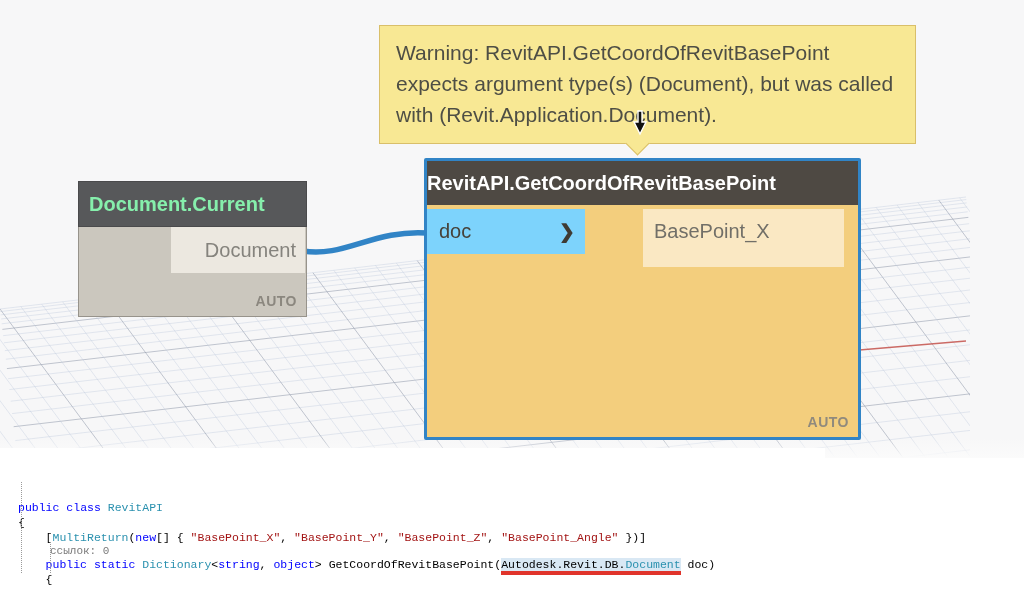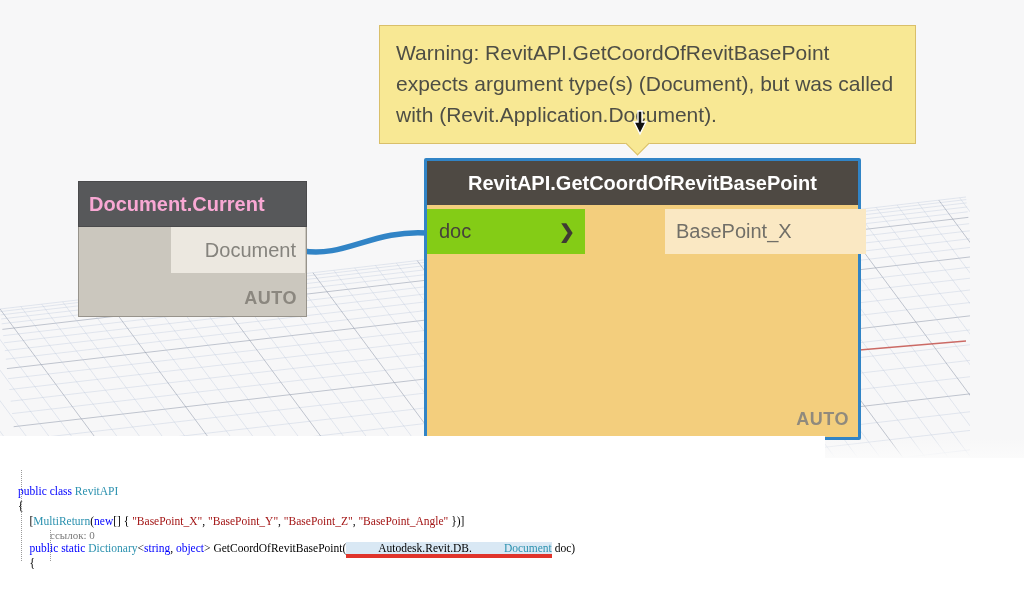--- a/index.html
+++ b/index.html
@@ -11,65 +11,65 @@
     background:#f7f7f8; overflow:hidden; }
   .gridwrap { position:absolute; left:0; top:0; width:970px; height:458px; overflow:hidden; }
   .grid-fade { position:absolute; left:0; top:438px; width:1024px; height:20px;
     background:linear-gradient(rgba(247,247,248,0), #fbfbfb); }
 
   .wire-svg { position:absolute; left:0; top:0; width:1024px; height:458px; }
 
   
   .node-doc { position:absolute; left:78px; top:181px; width:229px; height:136px; }
   .node-doc .hdr { height:46px; background:#57585a; border:1px solid #4a4a4c;
-    color:#f9a8d4; font-size:20px; font-weight:bold; line-height:44px; padding-left:10px; }
+    color:#86efac; font-size:20px; font-weight:bold; line-height:44px; padding-left:10px; }
   .node-doc .body { position:relative; height:90px; background:#cbc7be;
     border:1px solid #97938b; border-top:none; }
   .node-doc .outport { position:absolute; right:1px; top:0; width:134px; height:46px;
     background:#ece8e0; color:#85837d; font-size:20px; line-height:46px;
     text-align:right; padding-right:9px; }
-  .lacing { position:absolute; right:9px; bottom:7px; font-size:18px; font-weight:bold;
+  .lacing { position:absolute; right:9px; bottom:7px; font-size:14px; font-weight:bold;
     color:#8b877f; letter-spacing:0.5px; }
 
   
   .node-api { position:absolute; left:424px; top:158px; width:437px; height:282px;
     border:3px solid #3184c6; border-radius:2px; background:#f3ce7d; }
   .node-api .hdr { height:44px; background:#4e4943; color:#fff; font-size:20px;
-    font-weight:bold; line-height:44px; text-align:center; }
+    font-weight:bold; line-height:44px; }
   .node-api .body { position:relative; height:232px; }
   .node-api .inport { position:absolute; left:0; top:4px; width:158px; height:45px;
-    background:#84cc16; color:#46423a; font-size:20px; line-height:45px; padding-left:12px; }
+    background:#7dd3fc; color:#46423a; font-size:20px; line-height:45px; padding-left:12px; }
   .node-api .inport .chev { position:absolute; right:10px; top:0; font-size:19px;
     font-weight:bold; color:#3f3b33; }
-  .node-api .outport { position:absolute; left:238px; width:201px; height:45px;
+  .node-api .outport { position:absolute; left:216px; width:201px; height:58px;
     background:#fae8c3; color:#716f68; font-size:20px; line-height:45px; padding-left:11px; }
   .node-api .lacing { color:#908a7d; }
 
   
   .warn { position:absolute; left:379px; top:25px; width:537px;
     background:#f8e894; border:1px solid #d9bf6a; padding:11px 16px 13px 16px;
     color:#4e4e45; font-size:21px; line-height:31px; }
   .warn .pointer { position:absolute; bottom:-9px; left:249px; width:17px; height:17px;
     background:#f8e894; border-right:1px solid #d9bf6a; border-bottom:1px solid #d9bf6a;
     transform:rotate(45deg); }
 
   .cursor-arrow { position:absolute; left:631px; top:110px; width:18px; height:26px; }
 
   
-  .code { position:absolute; left:0; top:436px; width:825px; height:137px;
+  .code { position:absolute; left:0; top:448px; width:825px; height:137px;
     background:#ffffff; padding-left:18px; position:absolute;
-    font-family:Liberation Serif, serif; font-size:11.5px;
+    font-family:Liberation Mono, monospace; font-size:11.5px;
     color:#000; white-space:pre; }
   .code-line { height:15px; line-height:15px; }
   .code-line.codelens { height:12px; line-height:12px; padding-left:32px;
     font-size:11px; color:#7a7a7a; }
   .tk-kw  { color:#0000ff; }
   .tk-ty  { color:#2b91af; }
   .tk-str { color:#a31515; }
-  .tk-hl  { background:#d9e8f4;padding-left:32px; }
+  .tk-hl  { background:#d9e8f4; }
   .tk-marker { border-bottom:4.5px solid #e0342b; padding-bottom:0px; }
   .tk-caret { display:inline-block; width:1.5px; height:12px; background:#1b1b1b;
     vertical-align:middle; margin-right:-1.5px; }
   .iguide { position:absolute; width:0; border-left:1px dotted #9a9a9a; }
   .iguide.g1 { left:21px; top:34px; height:91px; }
   .iguide.g2 { left:50px; top:94px; height:31px; }
 </style>
 </head>
 <body>
 

